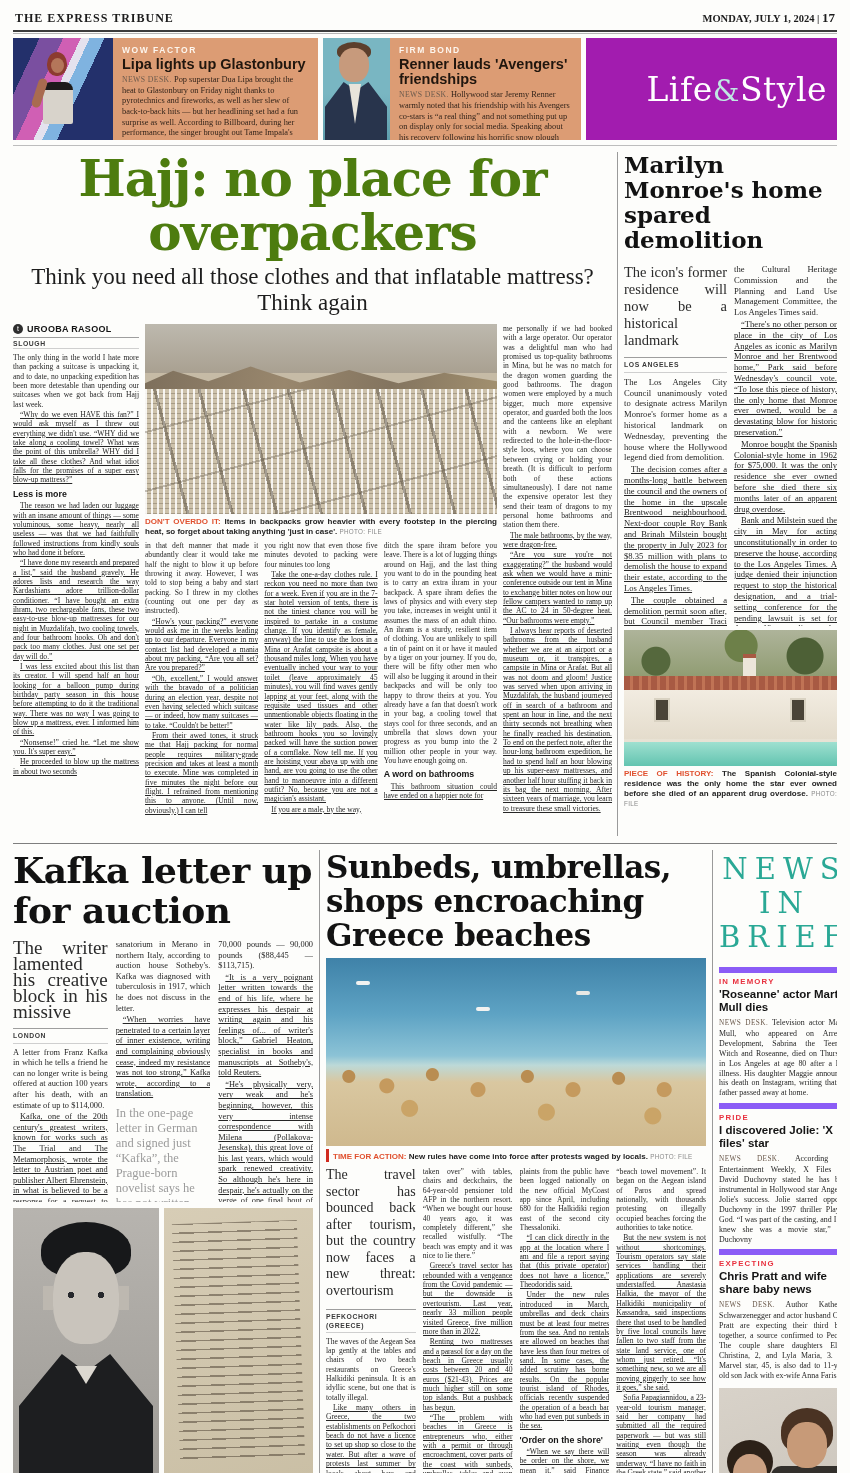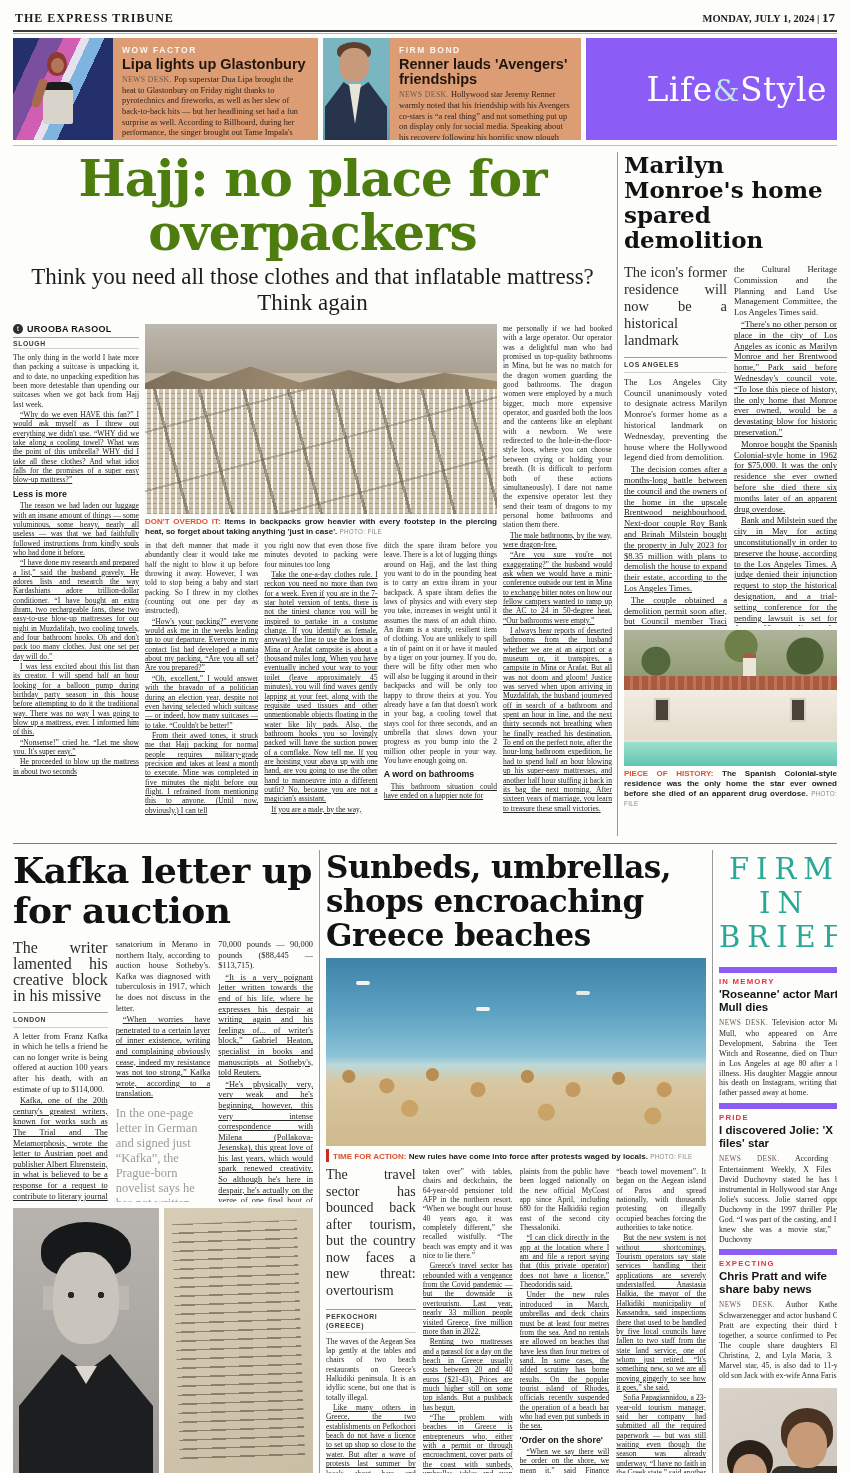--- a/index.html
+++ b/index.html
@@ -29,21 +29,21 @@
   .renner .head{position:absolute;left:16px;top:10px;width:30px;height:34px;border-radius:46%;background:#c79a7c;}
   .renner .hair{position:absolute;left:14px;top:4px;width:34px;height:18px;border-radius:50% 50% 40% 40%;background:#5c3f2c;}
   .renner .suit{position:absolute;left:2px;top:44px;width:62px;height:71px;background:#28344c;clip-path:polygon(0 35%,30% 0,50% 12%,70% 0,100% 35%,100% 100%,0 100%);}
   .renner .shirt{position:absolute;left:26px;top:46px;width:12px;height:40px;background:#e8e4da;clip-path:polygon(0 0,100% 0,50% 100%);}
   .promo-body{padding:7px 9px 0 9px;}
   .promo-kicker{font-family:"Liberation Sans",sans-serif;font-weight:700;font-size:8.5px;letter-spacing:1.5px;color:#fdf6ee;}
   .promo-head{font-family:"Liberation Sans",sans-serif;font-weight:700;font-size:14.5px;color:#20160e;margin:2px 0 3px 0;line-height:1.05;}
   .promo-text{font-size:8.4px;line-height:10.6px;color:#33241a;text-align:left;}
   .newsdesk{font-variant:small-caps;letter-spacing:.4px;color:#6b5a4c;font-size:.92em;}
 
-  .section-badge{background:#8b5cf6;position:relative;}
+  .section-badge{background:#a21caf;position:relative;}
   .badge-text{position:absolute;right:10px;top:32px;font-family:"DejaVu Serif","Liberation Serif",serif;
       font-size:33px;color:#ffffff;letter-spacing:.5px;}
   .badge-text .amp{color:#bfe9e2;font-size:30px;}
   .strip-bottom-rule{border-top:1px solid #bdbdbd;margin-top:5px;}
 
   
   .top-articles{display:grid;grid-template-columns:604px 1fr;margin-top:6px;}
   .hajj{padding-right:5px;}
   .hajj-h1{font-family:"DejaVu Serif","Liberation Serif",serif;font-weight:700;font-size:50px;line-height:54px;
       color:#4d7c0f;text-align:center;margin:0;letter-spacing:-1px;}
@@ -99,21 +99,21 @@
   .m-chimney{position:absolute;left:56%;top:18%;width:13px;height:30%;background:#ece6da;border-top:4px solid #a85a43;}
   .m-pool{position:absolute;left:0;bottom:0;right:0;height:20%;background:linear-gradient(#9fe0d0,#63c4b0);border-top:3px solid #e8e2d4;}
 
   
   .big-divider{border-top:1px solid #7e7e7e;margin:7px 0 6px 0;}
   .bottom-grid{display:grid;grid-template-columns:306px 394px 1fr;height:695px;overflow:hidden;}
   .kafka{padding-right:6px;}
   .k-h2{font-family:"DejaVu Serif","Liberation Serif",serif;font-weight:700;font-size:36px;line-height:40px;color:#121212;margin:0 0 10px 0;letter-spacing:-.5px;}
   .k-cols{display:flex;gap:8px;height:262px;overflow:hidden;}
   .k-cols .bodycol{flex:1 1 0;font-size:8.4px;line-height:10.6px;}
-  .k-deck{font-size:16px;line-height:16px;}
+  .k-deck{font-size:19px;line-height:16px;}
   .pullquote{font-family:"Liberation Serif",serif;font-size:12.5px;line-height:15px;color:#9b9b9b;margin:6px 0 5px 0;text-align:left;text-indent:0 !important;}
   .k-photos{display:flex;gap:5px;height:272px;margin-top:6px;}
   .k-portrait{flex:0 0 146px;position:relative;background:linear-gradient(#b7b4af,#9e9b96);overflow:hidden;}
   .k-hair{position:absolute;left:28px;top:14px;width:90px;height:56px;border-radius:50% 50% 40% 40%;background:#17181a;}
   .k-face{position:absolute;left:40px;top:44px;width:66px;height:92px;border-radius:46% 46% 42% 42%;background:#c9c4bc;}
   .k-eyes{position:absolute;left:52px;top:84px;width:42px;height:6px;background:
       radial-gradient(circle at 6px 3px,#26282c 0 3px,transparent 3.5px),
       radial-gradient(circle at 36px 3px,#26282c 0 3px,transparent 3.5px);}
   .k-ears{position:absolute;left:30px;top:78px;width:86px;height:24px;background:
       linear-gradient(#bdb8b0,#bdb8b0) 0 0/10px 24px no-repeat,
@@ -394,21 +394,21 @@
         <div class="bodycol">
             <p>“beach towel movement”. It began on the Aegean island of Paros and spread nationally, with thousands protesting on illegally occupied beaches forcing the authorities to take notice.</p>
             <p>But the new system is not without shortcomings. Tourism operators say state services handling their applications are severely understaffed. Anastasia Halkia, the mayor of the Halkidiki municipality of Kassandra, said inspections there that used to be handled by five local councils have fallen to two staff from the state land service, one of whom just retired. “It's something new, so we are all moving gingerly to see how it goes,” she said.</p>
             <p>Sofia Papagiannidou, a 23-year-old tourism manager, said her company had submitted all the required paperwork — but was still waiting even though the season was already underway. “I have no faith in the Greek state,” said another operator who declined to be identified. “My business was fined 39,000 euros last year, and the procedure to collect the fine is still incomplete. So technically we have no licence to operate, but we are still working.” AFP</p>
           </div>
       </div>
     </section>
 
     <aside class="nib">
       <div class="nib-title">
-        <span>FIRM</span><br>
+        <span>NEWS</span><br>
         <span>IN</span><br>
         <span>BRIEF</span>
       </div>
 
       <div class="nib-item">
         <div class="nib-kicker">IN MEMORY</div>
         <div class="nib-head">'Roseanne' actor Martin Mull dies</div>
         <div class="nib-body">
           <span class="newsdesk">NEWS DESK.</span>
           <span>Television actor Martin Mull, who appeared on Arrested Development, Sabrina the Teenage Witch and Roseanne, died on Thursday in Los Angeles at age 80 after a long illness. His daughter Maggie announced his death on Instagram, writing that her father passed away at home.</span>

